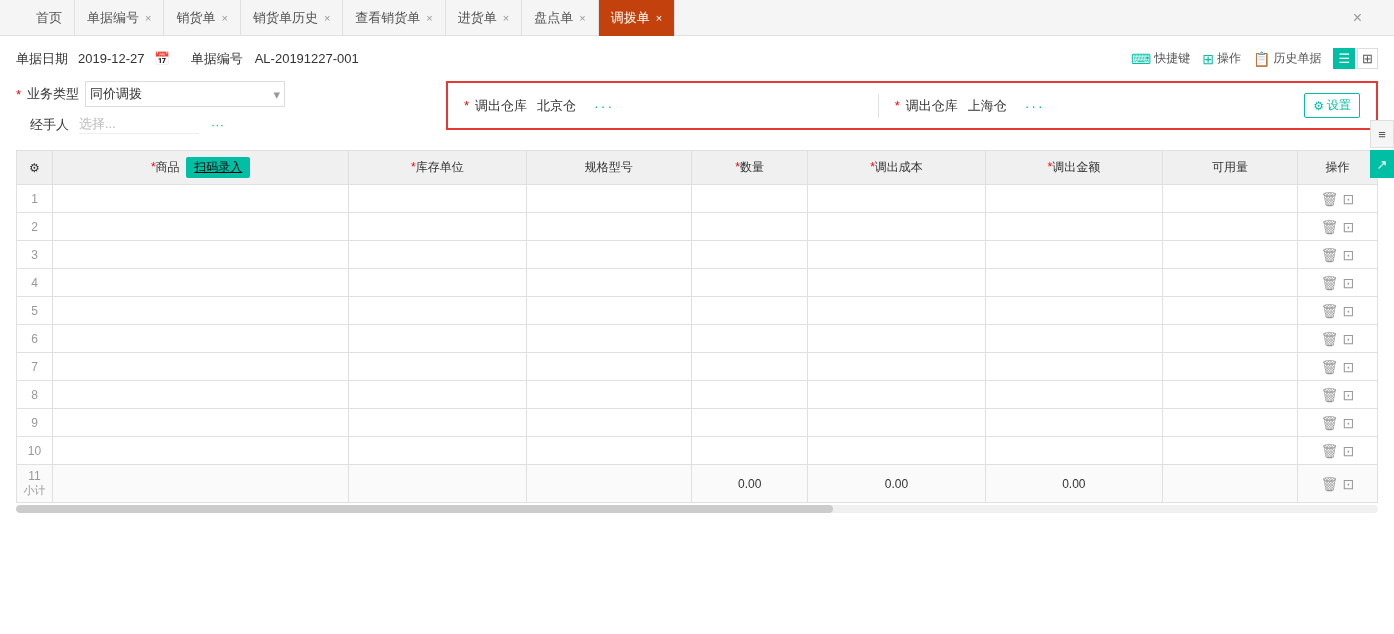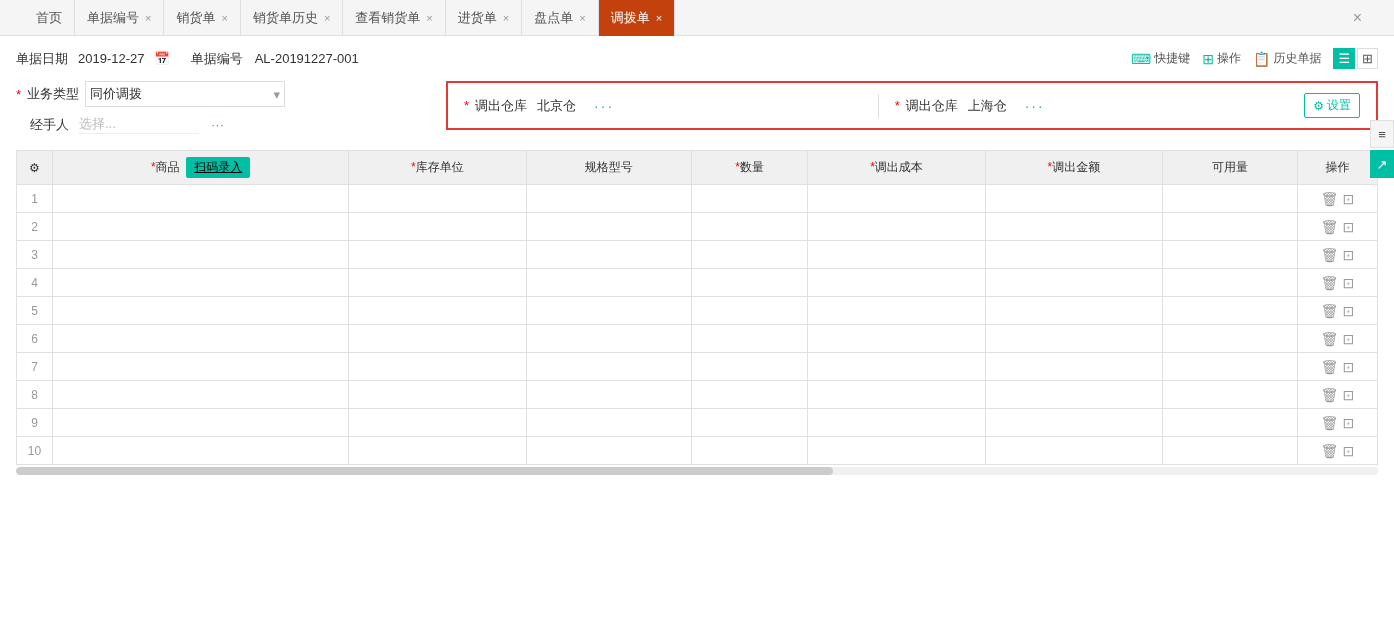--- a/index.html
+++ b/index.html
@@ -393,20 +393,36 @@
         <td></td>
         <td></td>
         <td></td>
         <td>
           <div class="col-actions">
             <span class="action-icon">🗑</span>
             <span class="action-icon">⊡</span>
           </div>
         </td>
       </tr>
+          <tr class="subtotal-row">
+        <td class="row-num">11<br><span style="font-size:11px;">小计</span></td>
+        <td></td>
+        <td></td>
+        <td></td>
+        <td>0.00</td>
+        <td>0.00</td>
+        <td>0.00</td>
+        <td></td>
+        <td>
+          <div class="col-actions">
+            <span class="action-icon">🗑</span>
+            <span class="action-icon">⊡</span>
+          </div>
+        </td>
+      </tr>
         </tbody>
     </table>
     <div class="scroll-track">
       <div class="scroll-thumb"></div>
     </div>
   </div>
 </div>
 
 <div class="right-float">
   <div class="float-btn">≡</div>

